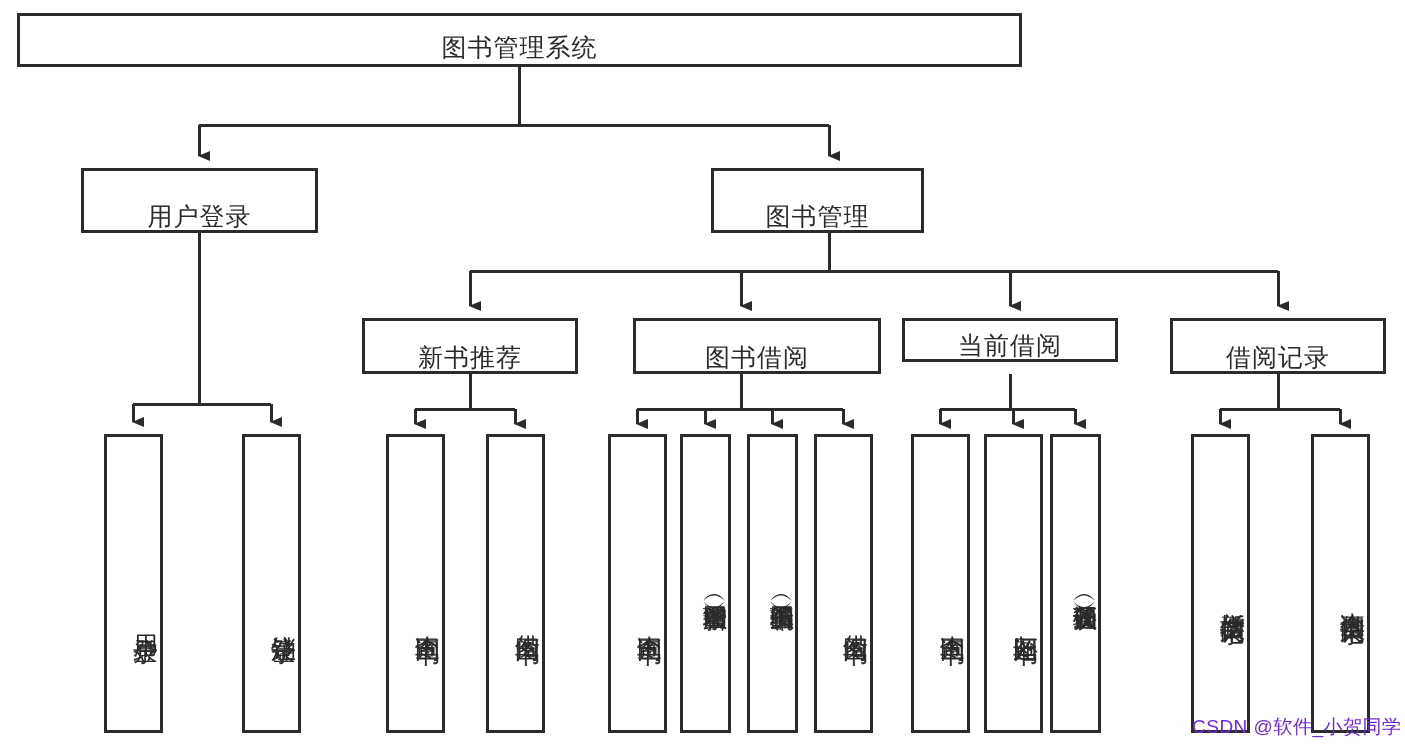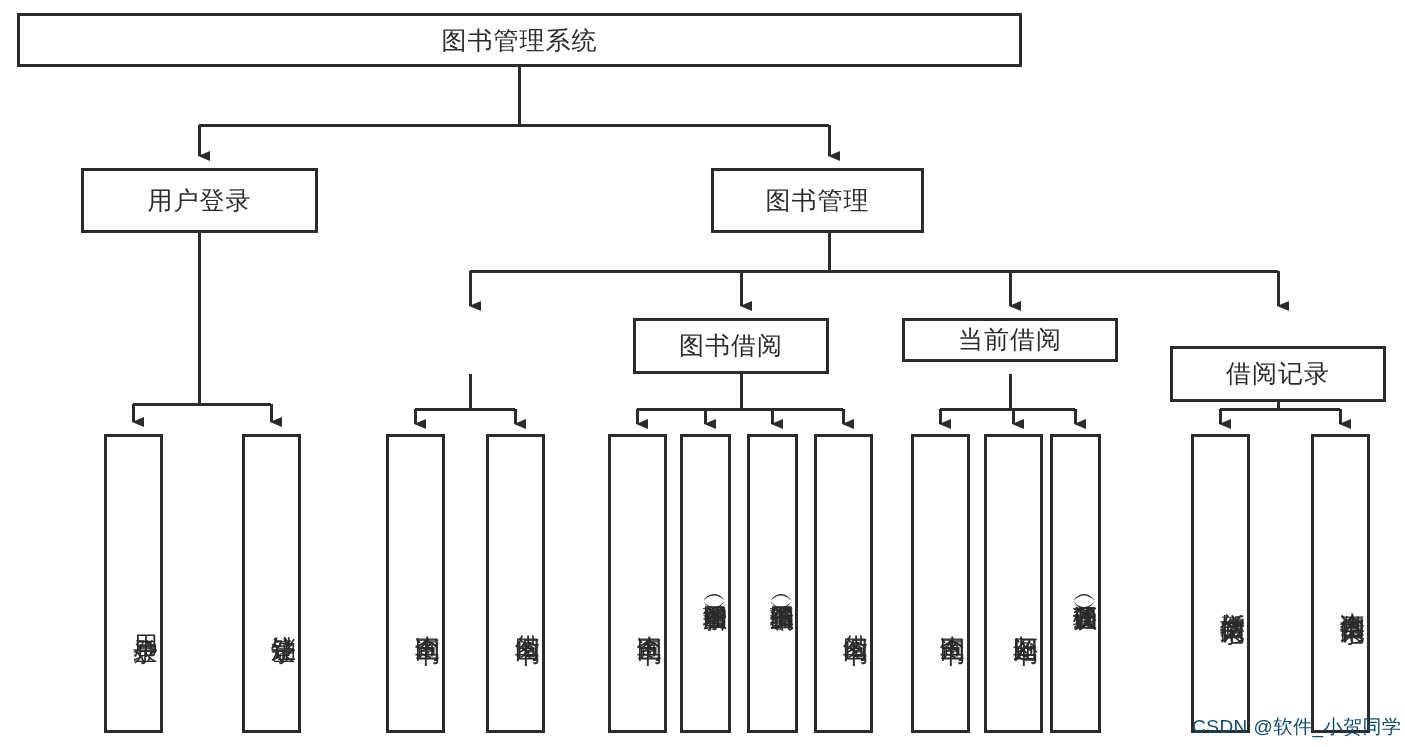--- a/index.html
+++ b/index.html
@@ -24,21 +24,21 @@
     top: 0;
     width: 1405px;
     height: 747px;
   }
   .node-box {
     position: absolute;
     box-sizing: border-box;
     border: 3px solid #2b2b2b;
     background: #ffffff;
     display: flex;
-    align-items: center;
+    align-items: flex-end;
     justify-content: center;
     color: #2b2b2b;
     overflow: hidden;
   }
   .node-box.horiz {
     font-size: 25px;
     line-height: 1.1;
     letter-spacing: 1px;
     padding: 0 6px;
     white-space: nowrap;
@@ -61,21 +61,21 @@
   .node-box.vert.tall-text {
     font-size: 24px;
     letter-spacing: 0px;
     line-height: 1.1;
   }
   .watermark {
     position: absolute;
     left: 1192px;
     top: 714px;
     font-size: 19px;
-    color: #0c4a6e;
+    color: #6d28d9;
     white-space: nowrap;
     letter-spacing: 0.5px;
     pointer-events: none;
   }
 </style>
 </head>
 <body>
 
 <div id="diagram-root">
 
@@ -134,27 +134,30 @@
     <span>图书管理系统</span>
   </div>
 
   <div class="node-box horiz" style="left:81px; top:168px; width:237px; height:65px;">
     <span>用户登录</span>
   </div>
   <div class="node-box horiz" style="left:711px; top:168px; width:213px; height:65px;">
     <span>图书管理</span>
   </div>
 
-  <div class="node-box horiz" style="left:633px; top:318px; width:196px; height:56px;">
+  <div class="node-box horiz" style="left:362px; top:318px; width:216px; height:56px;">
+    <span>新书推荐</span>
+  </div>
+  <div class="node-box horiz" style="left:633px; top:318px; width:248px; height:56px;">
     <span>图书借阅</span>
   </div>
   <div class="node-box horiz" style="left:902px; top:318px; width:216px; height:44px;">
     <span>当前借阅</span>
   </div>
-  <div class="node-box horiz" style="left:1170px; top:318px; width:216px; height:56px;margin-top:28px;">
+  <div class="node-box horiz" style="left:1170px; top:318px; width:216px; height:56px;">
     <span>借阅记录</span>
   </div>
 
   <div class="node-box vert" style="left:104px; top:434px; width:59px; height:299px; padding-top:70px;">
     <span>用户登录</span>
   </div>
   <div class="node-box vert" style="left:242px; top:434px; width:59px; height:299px; padding-top:70px;">
     <span>注销登录</span>
   </div>
 

